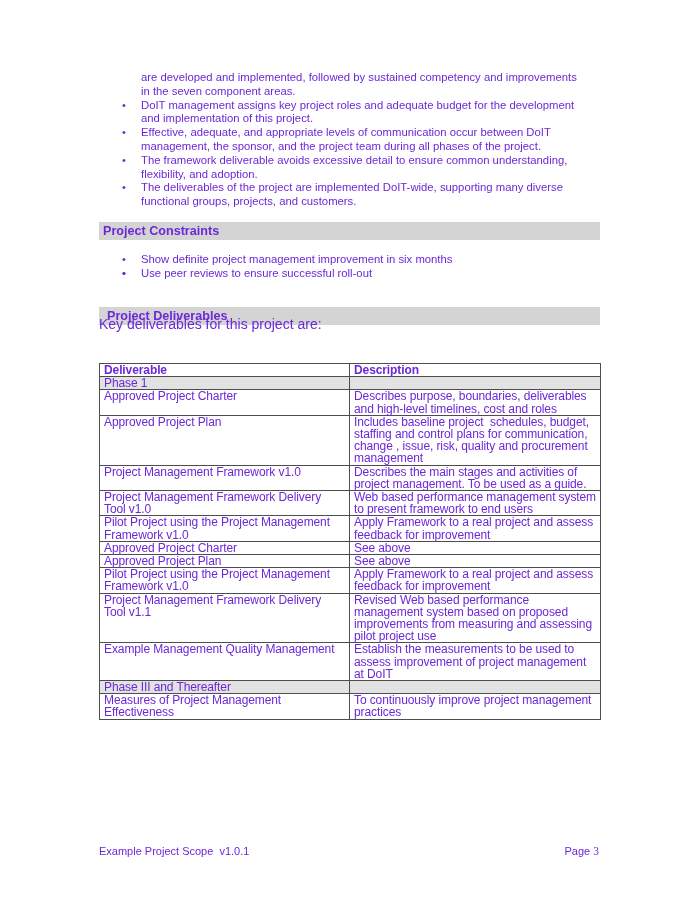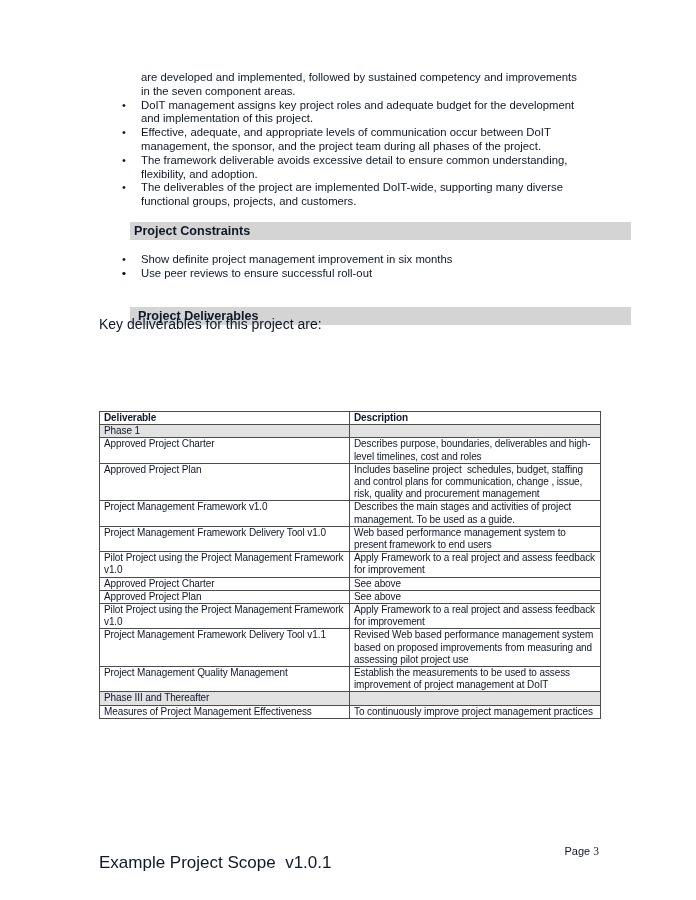--- a/index.html
+++ b/index.html
@@ -1,57 +1,57 @@
 <!DOCTYPE html>
 <html><head>
 <meta charset="utf-8">
 <style>
   html,body{margin:0;padding:0;background:#fff;}
   .page{
     position:relative;
     width:696px;height:900px;
     background:#ffffff;
     font-family:"Liberation Sans","DejaVu Sans",sans-serif;
-    color:#0f172a;
+    color:#6d28d9;
     overflow:hidden;
   }
   
   .intro-block{position:absolute;left:99px;top:71px;width:489px;font-size:11.3px;line-height:13.8px;}
   .cont-par{margin:0 0 0 42px;}
   ul.bullets{list-style:none;margin:0;padding:0;}
   ul.bullets li{position:relative;padding-left:42px;margin:0;}
   ul.bullets .blt{position:absolute;left:23px;top:0;font-size:11px;}
   
   .section-bar{
     position:absolute;left:99px;width:501px;height:18px;
     background:#d4d4d4;
     font-size:12.6px;font-weight:bold;line-height:18px;
-    padding-left:4px;box-sizing:border-box;margin-left:31px;
+    padding-left:4px;box-sizing:border-box;
   }
   .bar-constraints{top:222px;}
   .bar-deliverables{top:307px;padding-left:8px;}
   .constraints-block{position:absolute;left:99px;top:253px;width:489px;font-size:11.3px;line-height:13.8px;}
   .deliv-intro{position:absolute;left:99px;top:318px;font-size:14px;line-height:13.8px;}
   
   table.deliv{
     position:absolute;left:99px;top:363px;width:501px;
     border-collapse:collapse;table-layout:fixed;
-    font-size:10px;line-height:12.2px;letter-spacing:-0.1px;margin-top:48px;
+    font-size:12px;line-height:12.2px;letter-spacing:-0.1px;
   }
   table.deliv td,table.deliv th{
     border:1px solid #4d4d4d;
     padding:0 4px;vertical-align:top;text-align:left;
     white-space:pre-wrap;overflow-wrap:break-word;
   }
   table.deliv{border:1.5px solid #333;}
   table.deliv th{font-weight:bold;}
   tr.phase-row td{background:#e2e2e2;font-weight:normal;}
   col.c1{width:250px;} col.c2{width:251px;}
   
-  .footer-left{position:absolute;left:99px;top:845px;font-size:17px;white-space:pre-wrap;margin-top:8px;}
+  .footer-left{position:absolute;left:99px;top:845px;font-size:11px;white-space:pre-wrap;}
   .footer-right{position:absolute;right:97px;top:845px;font-size:11px;}
   .page-num{font-family:"Liberation Serif","DejaVu Serif",serif;font-size:11.5px;}
 </style>
 </head>
 <body>
 
 <div class="page">
 
   <div class="intro-block">
     <p class="cont-par">are developed and implemented, followed by sustained competency and improvements in the seven component areas.</p>
@@ -119,21 +119,21 @@
     </tr>
     <tr>
       <td>Pilot Project using the Project Management Framework v1.0</td>
       <td>Apply Framework to a real project and assess feedback for improvement</td>
     </tr>
     <tr>
       <td>Project Management Framework Delivery Tool v1.1</td>
       <td>Revised Web based performance management system based on proposed improvements from measuring and assessing pilot project use</td>
     </tr>
     <tr>
-      <td>Project Management Quality Management</td>
+      <td>Example Management Quality Management</td>
       <td>Establish the measurements to be used to assess improvement of project management at DoIT</td>
     </tr>
     <tr class="phase-row">
       <td>Phase III and Thereafter</td>
       <td></td>
     </tr>
     <tr>
       <td>Measures of Project Management Effectiveness</td>
       <td>To continuously improve project management practices</td>
     </tr>

